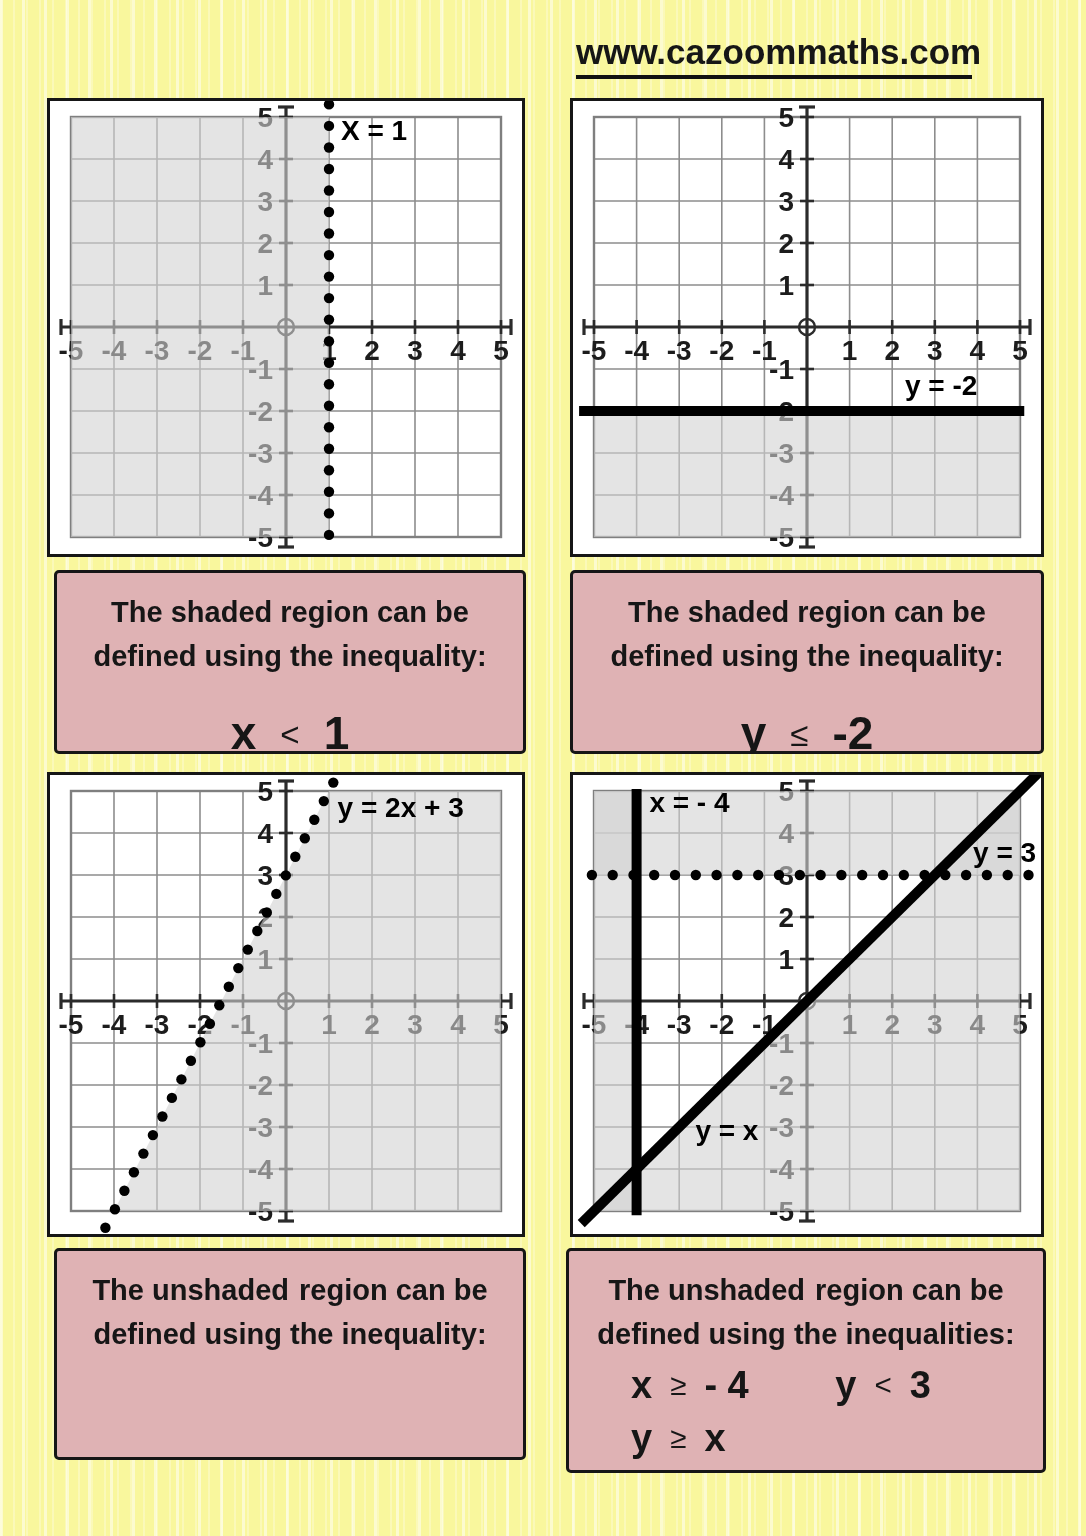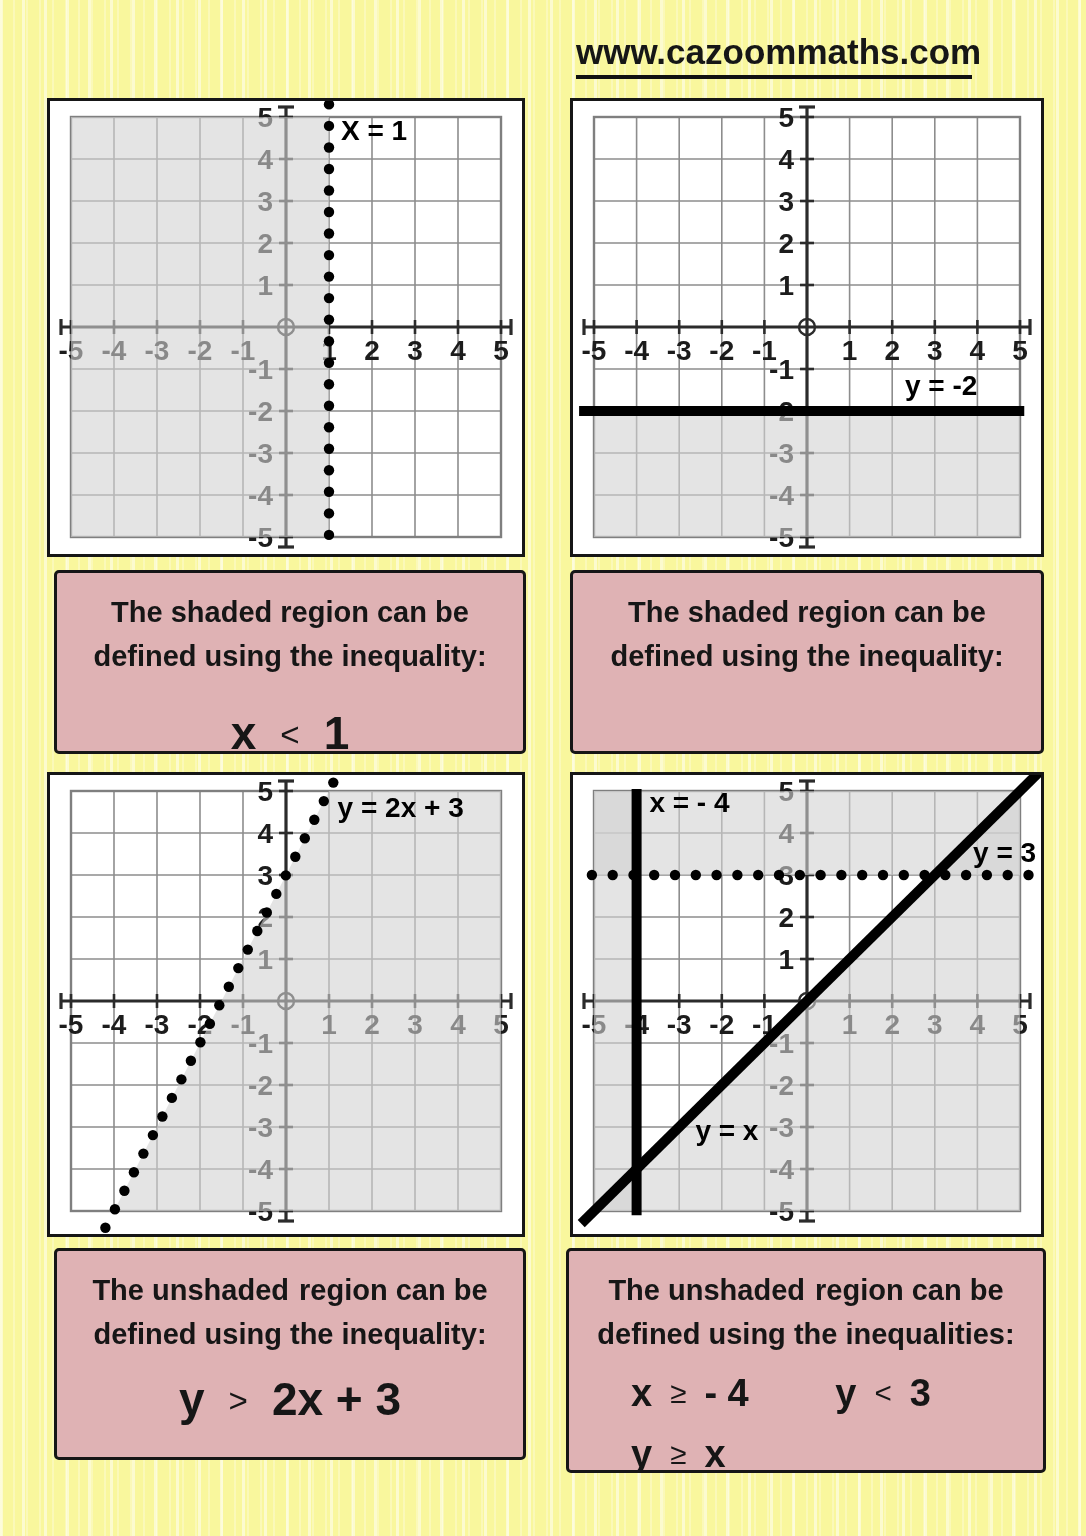--- a/index.html
+++ b/index.html
@@ -21,21 +21,21 @@
   .caption{position:absolute;background:var(--caption_bg,#dfb2b4);border:3px solid var(--caption_border,#161616);
     border-radius:5px;box-sizing:border-box;text-align:center;overflow:hidden}
   .cap-text{font-weight:bold;font-size:29px;line-height:1.5;margin:18px 8px 0}
   .emph{font-weight:bold}
   .emph.u{text-underline-offset:5px;text-decoration-thickness:3px;padding-right:2px}
   .formula{font-weight:bold;font-size:46px;margin-top:28px;white-space:nowrap}
   .formula .op{font-weight:400;font-size:.72em;padding:0 24px;position:relative;top:-3px}
   .cap3 .formula{margin-top:16px}
   .formula-grid{display:grid;grid-template-columns:1.15fr 1fr;justify-items:start;
     margin:8px 30px 0 62px;row-gap:10px;text-align:left}
-  .formula-grid .formula{font-size:38px;margin-top:8px}
+  .formula-grid .formula{font-size:38px;margin-top:0}
   .formula-grid .formula .op{padding:0 18px;font-size:.78em}
 </style>
 </head>
 <body>
 
 <div class="page">
 
   <div class="website">www.cazoommaths.com</div>
 
   <div class="panel" style="left:47px;top:98px;width:478px;height:459px">
@@ -228,20 +228,21 @@
       </svg>
   </div>
 
   <div class="caption cap1" style="left:54px;top:570px;width:472px;height:184px">
     <p class="cap-text"><span>The </span><span class="emph">shaded</span><span> region can be</span><br><span>defined using the inequality:</span></p>
     <div class="formula"><span class="sym">x</span><span class="op">&lt;</span><span class="sym">1</span></div>
   </div>
 
   <div class="caption cap2" style="left:570px;top:570px;width:474px;height:184px">
     <p class="cap-text"><span>The </span><span class="emph">shaded</span><span> region can be</span><br><span>defined using the inequality:</span></p>
+    <div class="formula"><span class="sym">y</span><span class="op">≤</span><span class="sym">-2</span></div>
   </div>
 
   <div class="panel" style="left:47px;top:772px;width:478px;height:465px">
     <svg width="472" height="459">
         <g stroke="#8d8d8d" stroke-width="1.6">
           <line x1="21" y1="16" x2="21" y2="436"></line>
           <line x1="21" y1="436" x2="451" y2="436"></line>
           <line x1="64" y1="16" x2="64" y2="436"></line>
           <line x1="21" y1="394" x2="451" y2="394"></line>
           <line x1="107" y1="16" x2="107" y2="436"></line>
@@ -455,21 +456,20 @@
         </g>
         <line x1="8.220000000000008" y1="448.6" x2="468.3" y2="-5" stroke="#000000" stroke-width="10"></line>
         <text x="76.4" y="37.0" font-size="28" font-weight="bold" fill="#000000">x = - 4</text>
         <text x="400.1" y="87.4" font-size="28" font-weight="bold" fill="#000000">y = 3</text>
         <text x="122.4" y="365.4" font-size="28" font-weight="bold" fill="#000000">y = x</text>
       </svg>
   </div>
 
   <div class="caption cap3" style="left:54px;top:1248px;width:472px;height:212px">
     <p class="cap-text"><span>The </span><span class="emph u">unshaded</span><span> region can be</span><br><span>defined using the inequality:</span></p>
-    <div class="formula"><span class="sym">y</span><span class="op">&gt;</span><span class="sym">2x + 3</span></div>
   </div>
 
   <div class="caption cap4" style="left:566px;top:1248px;width:480px;height:225px">
     <p class="cap-text"><span>The </span><span class="emph u">unshaded</span><span> region can be</span><br><span>defined using the inequalities:</span></p>
     <div class="formula-grid">
       <div class="formula"><span class="sym">x</span><span class="op">≥</span><span class="sym">- 4</span></div>
       <div class="formula"><span class="sym">y</span><span class="op">&lt;</span><span class="sym">3</span></div>
       <div class="formula"><span class="sym">y</span><span class="op">≥</span><span class="sym">x</span></div>
     </div>
   </div>

